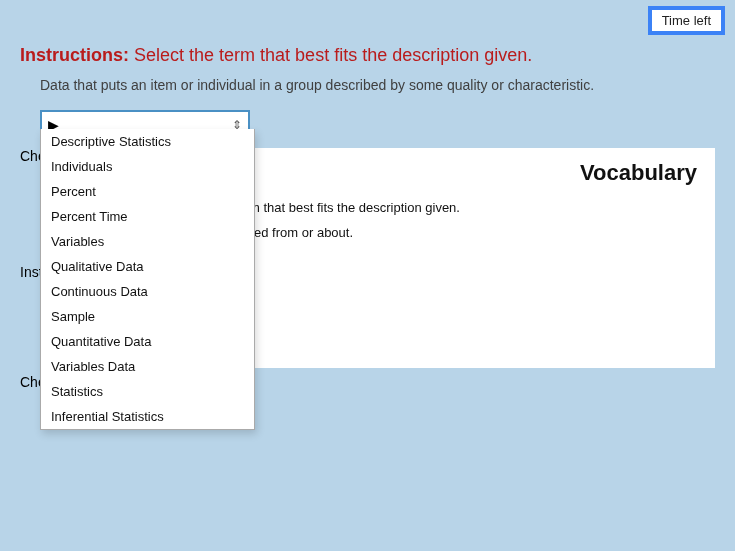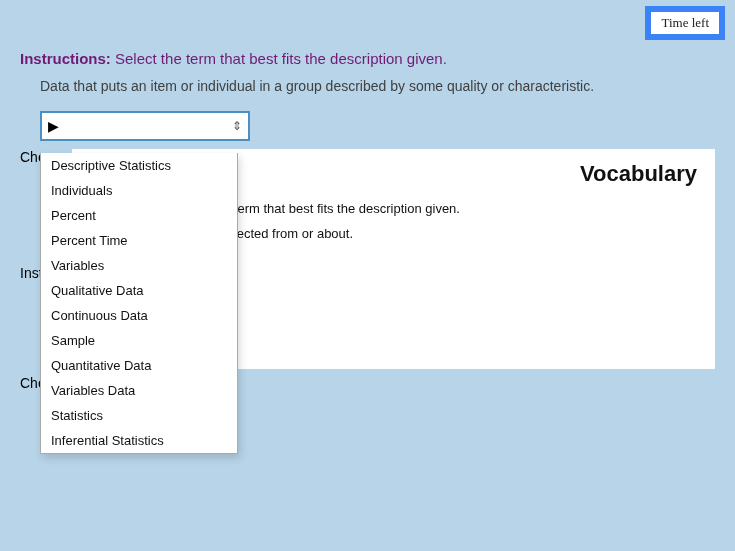--- a/index.html
+++ b/index.html
@@ -16,36 +16,35 @@
 
     
     .top-bar {
       display: flex;
       justify-content: flex-end;
       padding: 6px 10px 4px 10px;
     }
 
     .time-left-badge {
       background-color: #fff;
-      border: 6px solid #3b82f6;
+      border: 4px solid #3b82f6;
       padding: 3px 10px;
       font-size: 13px;
       color: #222;
-      font-family: Liberation Serif, serif;
     }
 
     
     .main-content {
       padding: 6px 20px 10px 20px;
       position: relative;
     }
 
     .instructions-line {
-      font-size: 15px;
-      color: #701a75;
+      font-size: 18px;
+      color: #b91c1c;
       margin-bottom: 10px;
     }
 
     .instructions-line strong {
       font-weight: bold;
     }
 
     .question-text {
       font-size: 14px;
       color: #404040;
@@ -74,23 +73,23 @@
       cursor: pointer;
     }
 
     .dropdown-arrow {
       font-size: 12px;
       color: #555;
     }
 
     .dropdown-list {
       position: absolute;
-      top: 42px;
+      top: 19px;
       left: 0;
-      width: 198px;
+      width: 215px;
       background: #fff;
       border: 1px solid #aaa;
       border-top: none;
       z-index: 100;
       box-shadow: 2px 4px 8px rgba(0,0,0,0.15);
     }
 
     .dropdown-item {
       padding: 5px 10px;
       font-size: 13px;

